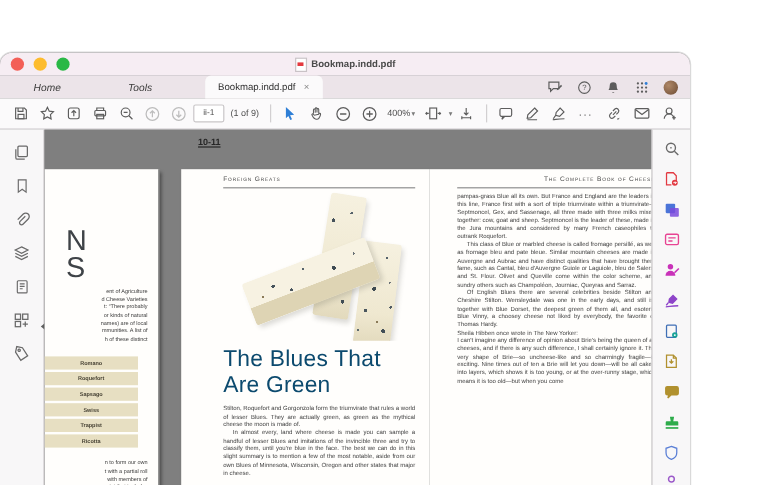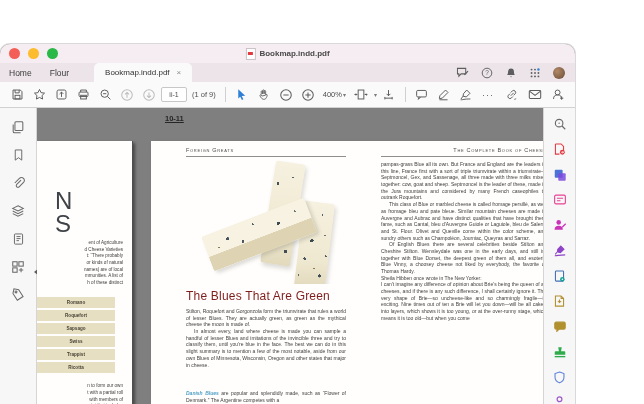--- a/index.html
+++ b/index.html
@@ -10,21 +10,21 @@
   .titlebar{height:19px;background:#f6edf3;display:flex;align-items:center;position:relative;flex:none;}
   .traffic{display:flex;gap:8px;margin-left:9px;}
   .light{width:11px;height:11px;border-radius:50%;}
   .l-red{background:#f35f57;}.l-yellow{background:#fdbc2e;}.l-green{background:#2ab846;}
   .title-center{position:absolute;left:50%;transform:translateX(-50%);display:flex;gap:4px;align-items:center;
     font-size:8px;font-weight:bold;color:#4a4a4a;}
   .pdficon{width:8px;height:10px;background:#fff;border:0.5px solid #c9c2c6;position:relative;}
   .pdficon::after{content:"";position:absolute;left:1px;top:3px;width:5px;height:3px;background:#e4393f;}
   
   .tabbar{height:19px;background:#ece4e9;display:flex;align-items:stretch;flex:none;font-size:8.5px;color:#3a3a3a;}
-  .tab-label{padding:0 9px;display:flex;align-items:center;cursor:default;}
+  .tab-label{padding:0 28px;display:flex;align-items:center;cursor:default;font-style:italic;}
   .doc-tab{background:#fbfafb;border-radius:5px 5px 0 0;padding:0 11px;display:flex;gap:7px;align-items:center;
     margin-left:16px;font-size:8px;color:#303030;}
   .tab-close{color:#8b8b8b;font-size:8px;}
   .tabbar-right{margin-left:auto;display:flex;align-items:center;gap:12px;padding-right:10px;}
   .avatar{width:12px;height:12px;border-radius:50%;background:radial-gradient(circle at 35% 35%,#b08968,#6b4a33);}
   
   .toolbar{height:25px;background:#fbfafb;border-bottom:1px solid #d3d0d2;display:flex;align-items:center;
     gap:2px;padding:0 7px;flex:none;}
   .tbtn{width:20px;height:19px;display:flex;align-items:center;justify-content:center;border-radius:3px;color:#5d5d5d;}
   .tbtn.disabled{color:#bdbdbd;}
@@ -61,21 +61,21 @@
   .spread{position:absolute;left:114px;top:33px;width:415px;height:288px;display:flex;
     box-shadow:3px 3px 4px rgba(0,0,0,.5);border-right:1.5px solid #4e4e4e;border-bottom:1.5px solid #565656;}
   .pg{position:relative;height:100%;}
   .pg-left{width:207px;padding:6px 12px 0 35px;box-sizing:border-box;}
   .pg-right{width:208px;padding:6px 20px 0 23px;box-sizing:border-box;}
   .running-head{font-size:5.5px;font-variant:small-caps;letter-spacing:0.7px;color:#4c4c4c;
     border-bottom:0.5px solid #8e8e8e;padding-bottom:3px;}
   .rh-right{text-align:right;}
   .body-text{font-size:5px;line-height:1.34;text-align:justify;color:#3e3e3e;margin:0;}
   .ind{text-indent:8px;}
-  .chapter-h{font-size:12px;color:#7f1d1d;font-weight:400;margin:5px 0 5px 0;letter-spacing:0.2px;}
+  .chapter-h{font-size:19px;color:#0c4a6e;font-weight:400;margin:5px 0 5px 0;letter-spacing:0.2px;}
   .brie-h{font-size:11.5px;color:#58a6ca;font-weight:400;text-align:center;margin:9px 0 7px 0;}
   .blue-lead{color:#4f9fc6;font-style:italic;font-weight:bold;}
   .folio{position:absolute;bottom:7px;font-size:5.5px;color:#4c4c4c;}
   .folio-l{left:35px;} .folio-r{right:20px;}
   .para-gap{margin-top:22px;}
   
   .big-letters{position:absolute;left:18px;top:48px;font-size:24px;line-height:23px;color:#3f4347;
     font-weight:400;letter-spacing:0;}
   .frag-block{position:absolute;left:0;top:99px;width:86px;text-align:right;font-size:4.6px;
     line-height:1.45;color:#3e3e3e;}
@@ -126,21 +126,21 @@
       <span class="light l-green"></span>
     </div>
     <div class="title-center">
       <span class="pdficon"></span>
       <span>Bookmap.indd.pdf</span>
     </div>
   </div>
 
   <div class="tabbar">
     <div class="tab-label">Home</div>
-    <div class="tab-label">Flour</div>
+    <div class="tab-label">Tools</div>
     <div class="doc-tab">
       <span>Bookmap.indd.pdf</span>
       <span class="tab-close">×</span>
     </div>
     <div class="tabbar-right">
       <span>
         <svg class="ic" width="13" height="11" viewBox="0 0 14 12">
             <path d="M1.5 1.5h9v6h-5l-2.5 2.5v-2.5h-1.5z" fill="none" stroke="#5d5d5d" stroke-width="1.1"></path>
             <path d="M9 7.5l3.5-3.5 1 1-3.5 3.5-1.4.4z" fill="#5d5d5d"></path>
           </svg>

